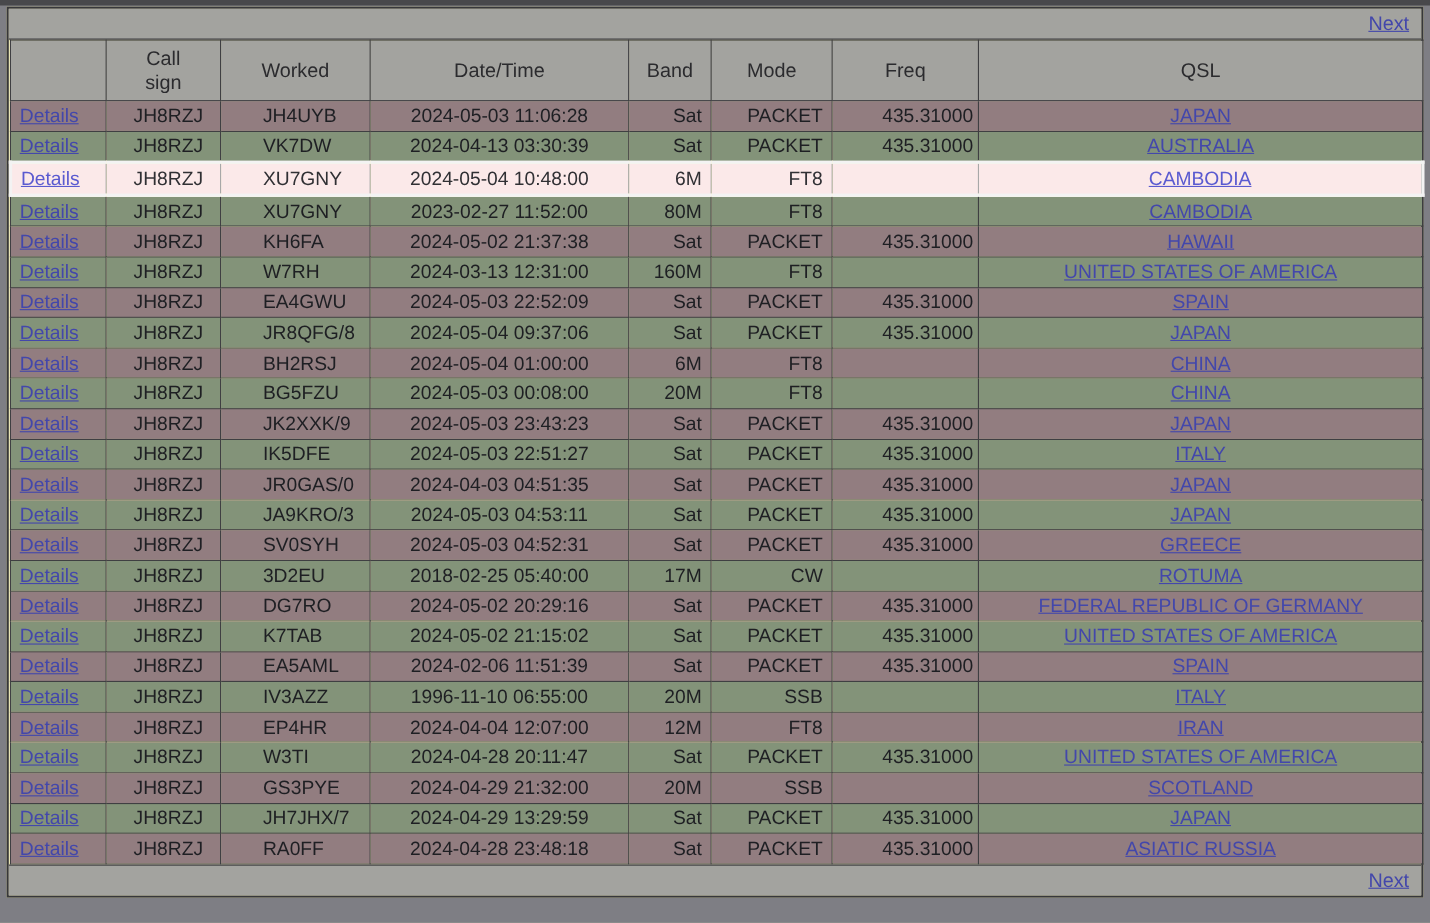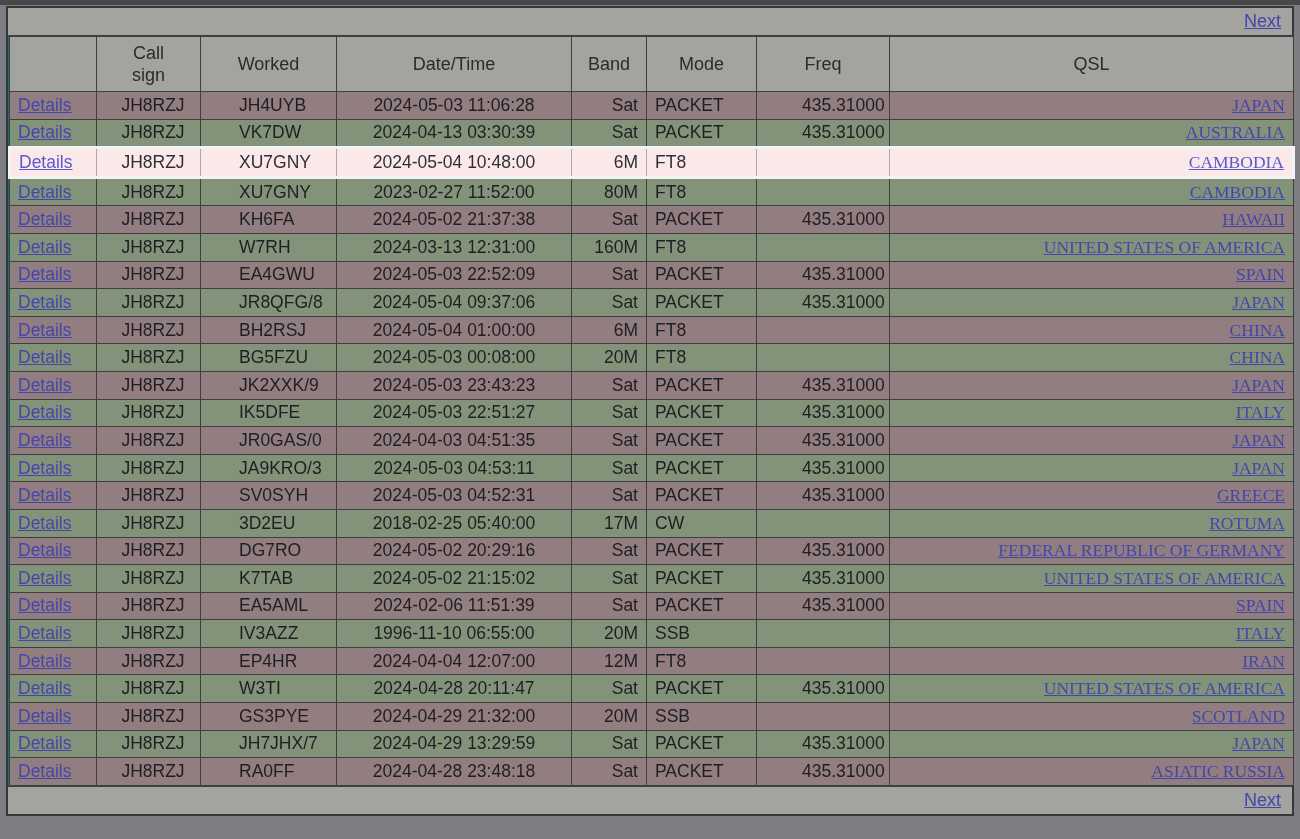--- a/index.html
+++ b/index.html
@@ -5,21 +5,21 @@
   html,body{margin:0;padding:0;}
   body{
     width:1300px;height:839px;overflow:hidden;
     background:#7e7e84;
     font-family:"Liberation Sans","DejaVu Sans",sans-serif;
     -webkit-font-smoothing:antialiased;
   }
   .top-edge{height:5px;background:#48484b;}
   .panel{
     margin:1px 6px 0 6px;width:1288px;box-sizing:border-box;
-    border:2px solid #37373a;background:#0f766e;
+    border:2px solid #37373a;background:#fef9c3;
   }
   .nav-strip{
     background:#a3a39f;text-align:right;
     padding:3px 11px 4px 11px;font-size:18px;line-height:20px;
   }
   .nav-strip.top{border-bottom:1px solid #3f3f42;}
   .nav-strip.bottom{border-top:1px solid #3f3f42;}
   a{color:#4347ab;text-decoration:underline;cursor:pointer;}
   table{
     border-collapse:collapse;table-layout:fixed;width:100%;
@@ -45,23 +45,23 @@
     border-left:1px solid #a8a8a8;border-right:1px solid #a8a8a8;
   }
   tr.row-highlight td:first-child{border-left:3px solid #f3f3f3;}
   tr.row-highlight td:last-child{border-right:3px solid #f3f3f3;}
   tr.row-highlight a{color:#5a5ad0;}
   .c-details{text-align:left;}
   .c-call{text-align:center;padding-left:17px;}
   .c-worked{text-align:left;padding-left:38px;}
   .c-date{text-align:center;}
   .c-band{text-align:right;}
-  .c-mode{text-align:left;margin-top:26px;}
+  .c-mode{text-align:right;margin-top:26px;}
   .c-freq{padding-left:45px;}
-  .c-qsl{text-align:right;font-family:Liberation Serif, serif;}
+  .c-qsl{text-align:center;}
 </style>
 </head>
 <body>
 
 <div class="top-edge"></div>
 
 <div class="panel">
 
   <div class="nav-strip top">
     <a href="#">Next</a>

